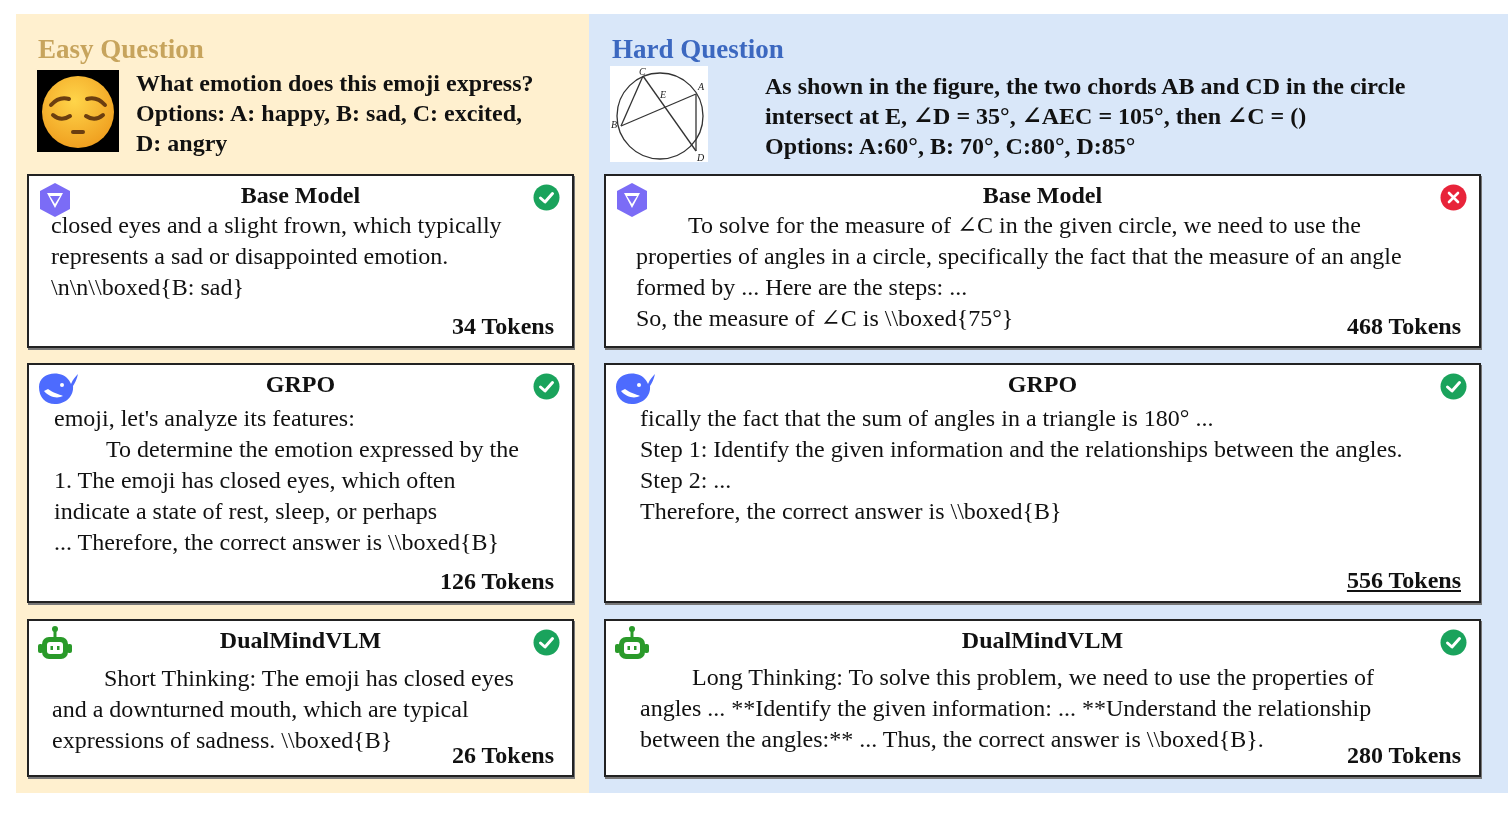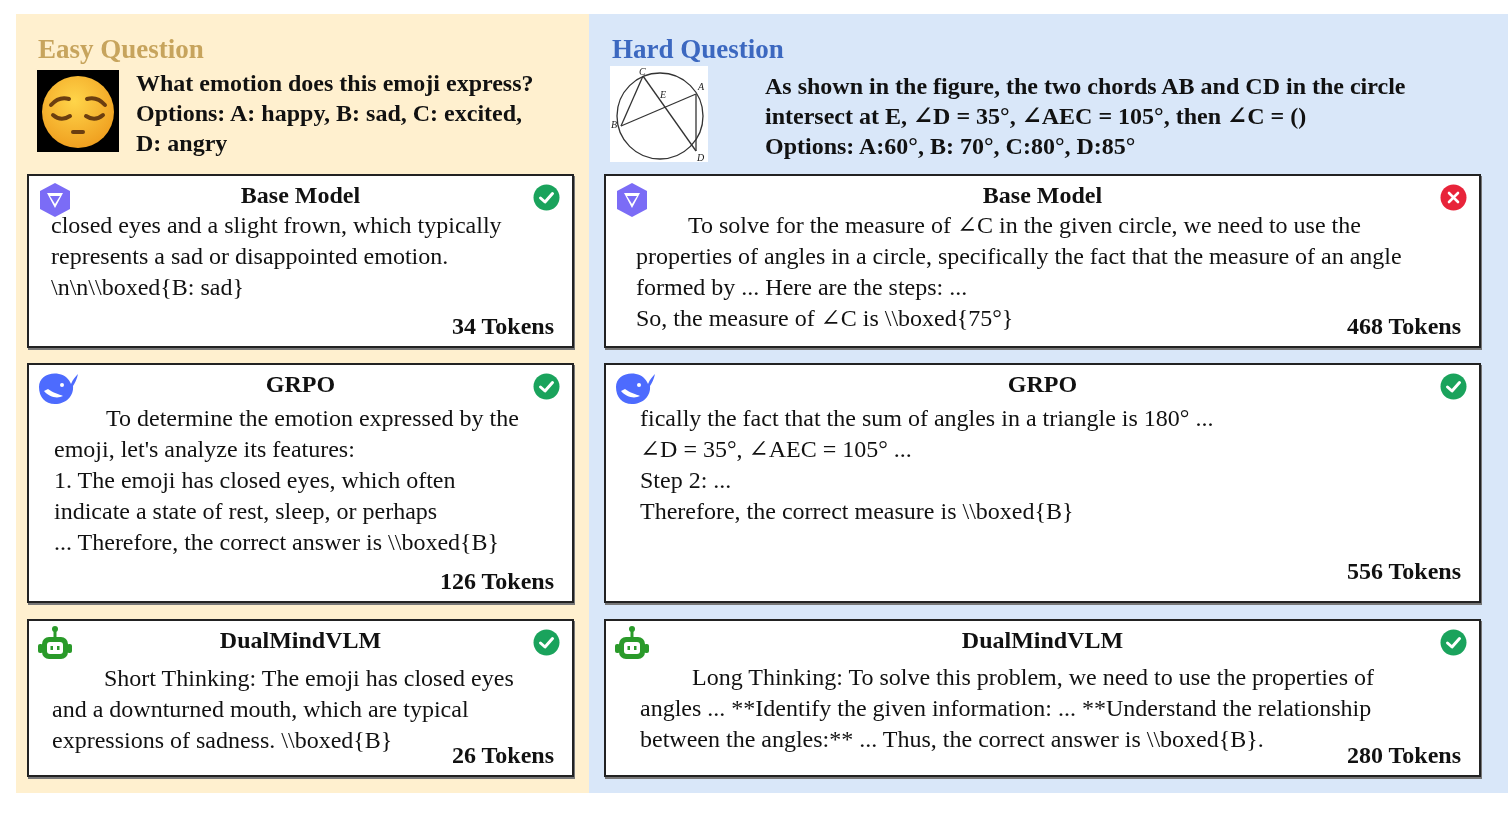--- a/index.html
+++ b/index.html
@@ -92,22 +92,22 @@
       </svg>
     </div>
     <div class="card-title">GRPO</div>
     <div class="status">
       <svg width="27" height="27" viewBox="0 0 27 27">
           <circle cx="13.5" cy="13.5" r="13" fill="#1aa35c"></circle>
           <path d="M7.5 14 L12 18 L19.5 9.5" stroke="#fff" stroke-width="3" fill="none" stroke-linecap="round" stroke-linejoin="round"></path>
         </svg>
     </div>
     <div class="card-body" style="left:25px; top:38px;">
+      <span class="line">emoji, let's analyze its features:</span>
       <span class="line"><span class="indent"></span><span>To determine the emotion expressed by the</span></span>
-      <span class="line">emoji, let's analyze its features:</span>
       <span class="line">1. The emoji has closed eyes, which often</span>
       <span class="line">indicate a state of rest, sleep, or perhaps</span>
       <span class="line">...   Therefore, the correct answer is \\boxed{B}</span>
     </div>
     <div class="tokens">126 Tokens</div>
   </div>
 
   <div class="card" style="left:11px; top:605px; width:547px; height:158px;">
     <div class="logo">
       <svg width="40" height="40" viewBox="0 0 40 40">
@@ -195,25 +195,25 @@
     </div>
     <div class="card-title">GRPO</div>
     <div class="status">
       <svg width="27" height="27" viewBox="0 0 27 27">
           <circle cx="13.5" cy="13.5" r="13" fill="#1aa35c"></circle>
           <path d="M7.5 14 L12 18 L19.5 9.5" stroke="#fff" stroke-width="3" fill="none" stroke-linecap="round" stroke-linejoin="round"></path>
         </svg>
     </div>
     <div class="card-body" style="left:34px; top:38px;">
       <span class="line">fically the fact that the sum of angles in a triangle is 180° ...</span>
-      <span class="line">∠D = 35°, ∠AEC = 105° ...</span>
+      <span class="line">Step 1: Identify the given information and the relationships between the angles.</span>
       <span class="line">Step 2: ...</span>
-      <span class="line">Therefore, the correct measure is \\boxed{B}</span>
-    </div>
-    <div class="tokens" style="bottom:16px;">556 Tokens</div>
+      <span class="line">Therefore, the correct answer is \\boxed{B}</span>
+    </div>
+    <div class="tokens" style="bottom:7px;text-decoration:underline;">556 Tokens</div>
   </div>
 
   <div class="card" style="left:15px; top:605px; width:877px; height:158px;">
     <div class="logo">
       <svg width="40" height="40" viewBox="0 0 40 40">
         <circle cx="20" cy="4" r="3" fill="#2a9a2a"></circle>
         <rect x="18.5" y="5" width="3" height="8" fill="#2a9a2a"></rect>
         <rect x="7" y="12" width="26" height="22" rx="7" fill="#2a9a2a"></rect>
         <rect x="3" y="19" width="5" height="9" rx="2" fill="#2a9a2a"></rect>
         <rect x="32" y="19" width="5" height="9" rx="2" fill="#2a9a2a"></rect>

